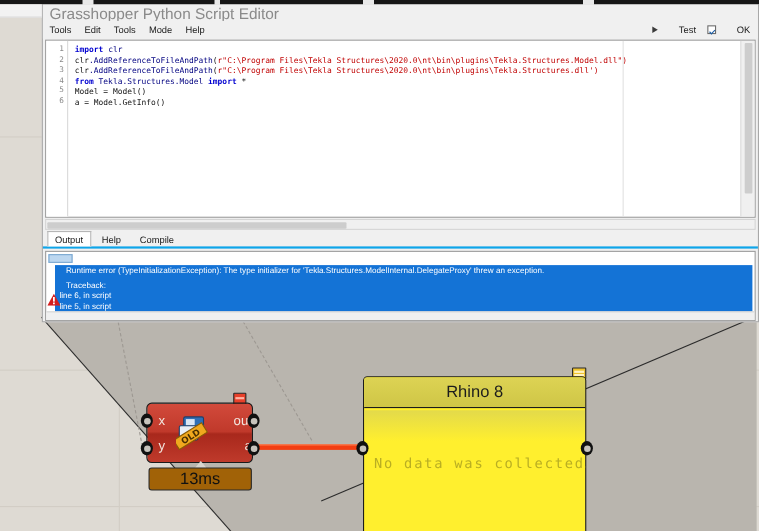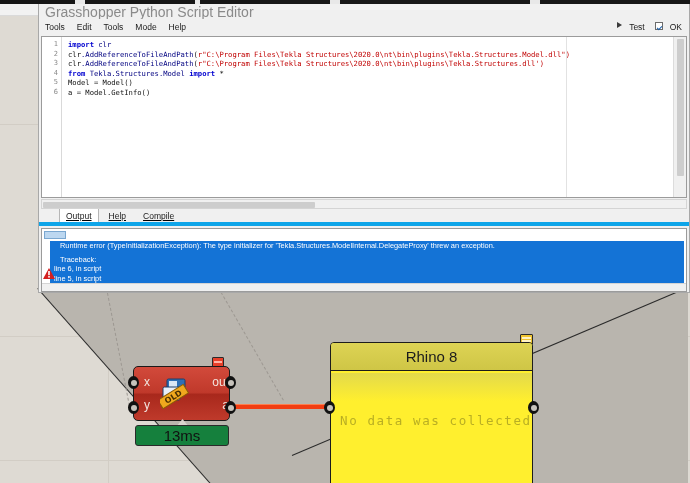--- a/index.html
+++ b/index.html
@@ -71,21 +71,21 @@
     background: #e8402a; border: 1px solid #2a2a2a; border-radius: 1px;
   }
   #err-bulb::after {
     content:""; position:absolute; left:1px; top:3px; width:8px; height:1.5px;
     background:#ffb3a5;
   }
 
   
   #py-time {
     position: absolute; left: 135px; top: 425px; width: 94px; height: 21px;
-    background: #15803d; border: 1.4px solid #2a2a2a; border-radius: 3px;
+    background: #a16207; border: 1.4px solid #2a2a2a; border-radius: 3px;
     display: flex; align-items: center; justify-content: center;
     font-size: 15px; color: #111;
   }
   #py-time-notch {
     position: absolute; left: 176px; top: 419px; width: 13px; height: 8px;
     background: #d9d5ce; border-left: 1.4px solid #2a2a2a;
     border-right: 1.4px solid #2a2a2a;
     clip-path: polygon(50% 0%, 100% 100%, 0% 100%);
   }
 
@@ -139,21 +139,21 @@
   }
   #menubar {
     height: 16px; background: #f0f0f0; display: flex; align-items: center;
     padding-left: 6px; gap: 12px; position: relative;
   }
   .menu-item { font-size: 8.5px; color: #1a1a1a; cursor: default; }
   #menu-right {
     position: absolute; right: 7px; top: 0; height: 16px;
     display: flex; align-items: center; gap: 10px;
   }
-  .tool-btn { display: flex; gap: 7px; font-size: 8.5px; color: #1a1a1a; }
+  .tool-btn { display: flex; align-items: center; gap: 19px; font-size: 8.5px; color: #1a1a1a; }
   .tri { width: 0; height: 0; border-left: 5px solid #3a3a3a;
          border-top: 3.5px solid transparent; border-bottom: 3.5px solid transparent; }
   .chk { width: 8px; height: 8px; border: 1px solid #6b6b6b; background: #fff; position: relative; }
   .chk::after { content: ""; position: absolute; left: 1px; top: 3px; width: 4px; height: 2px;
     border-left: 1.5px solid #1b5ea8; border-bottom: 1.5px solid #1b5ea8;
     transform: rotate(-45deg); }
 
   
   #code-wrap {
     margin: 1px 2px 0 2px; flex: 0 0 162px;
@@ -193,21 +193,21 @@
     border: 1px solid #d4d4d4; position: relative; flex: 0 0 10px;
   }
   #hscroll-thumb {
     position: absolute; left: 1px; top: 2px; width: 272px; height: 6px;
     background: #cdcdcd; border-radius: 1px;
   }
 
   
   #out-tabs {
     margin-top: 3px; height: 14px; display: flex; align-items: flex-end;
-    padding-left: 20px; gap: 3px; border-bottom: 4px solid #0ea5e9; text-decoration: underline;
+    padding-left: 4px; gap: 3px; border-bottom: 2px solid #0ea5e9;
   }
   .out-tab {
     font-size: 8.5px; color: #1a1a1a; padding: 2px 6px 1px 6px;
     border: 1px solid transparent; border-bottom: none;
   }
   .out-tab.active { background: #fff; border-color: #b6b6b6; }
   #out-body {
     margin: 2px 2px 0 2px; flex: 1; background: #fff;
     border: 1px solid #9b9b9b; position: relative; overflow: hidden;
   }

